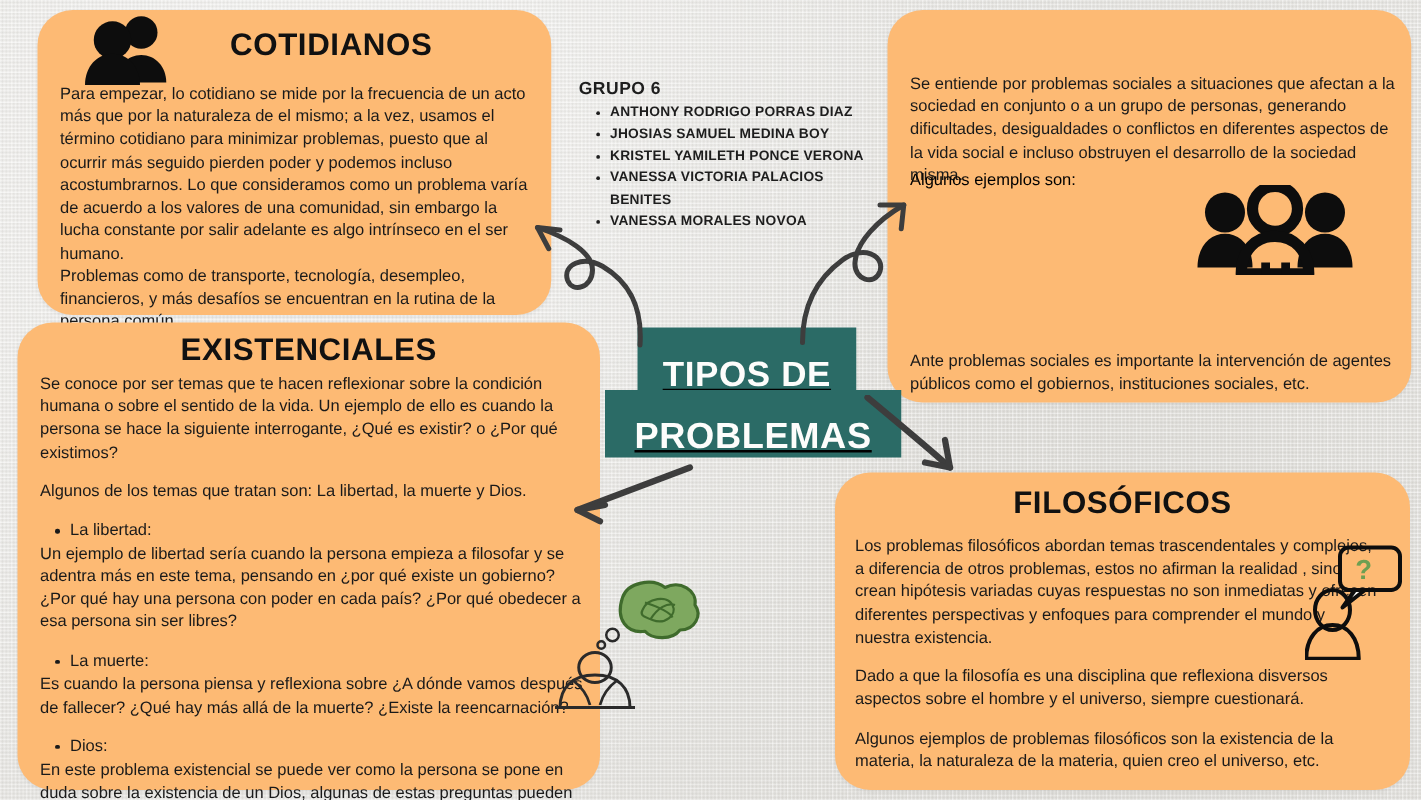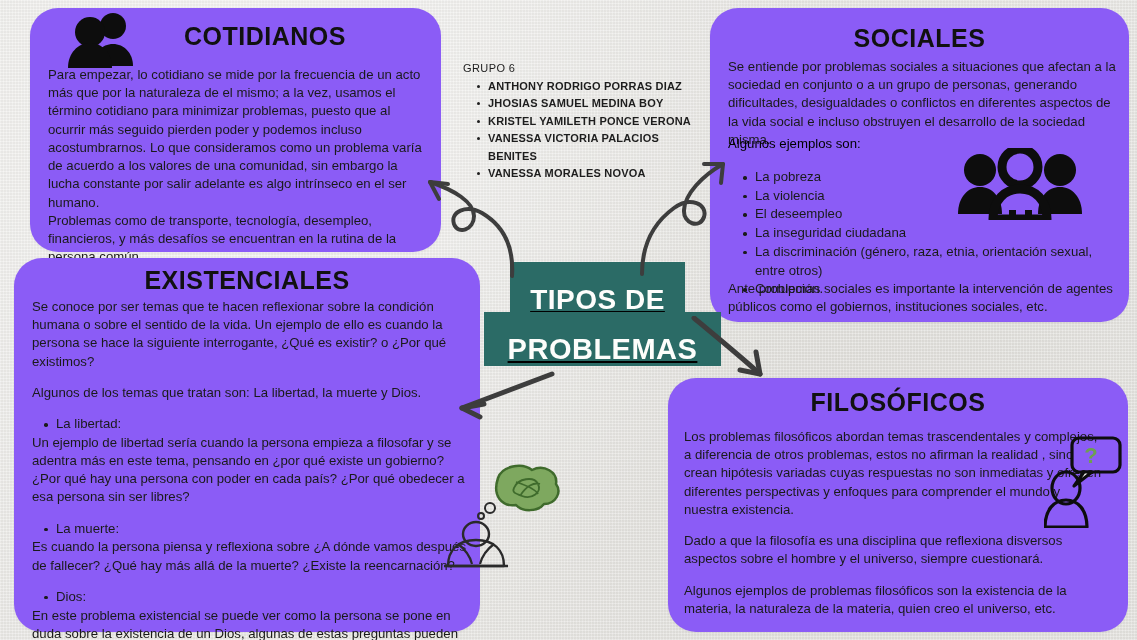--- a/index.html
+++ b/index.html
@@ -20,21 +20,21 @@
     background-color: #e9e8e5;
     background-image:
       repeating-linear-gradient(0deg, rgba(255,255,255,0.45) 0px, rgba(255,255,255,0) 1px, rgba(160,158,152,0.10) 2px, rgba(255,255,255,0) 3px),
       repeating-linear-gradient(90deg, rgba(255,255,255,0.38) 0px, rgba(255,255,255,0) 1px, rgba(150,148,142,0.09) 2px, rgba(255,255,255,0) 3px),
       radial-gradient(circle at 22% 18%, rgba(255,255,255,0.55), rgba(255,255,255,0) 55%),
       radial-gradient(circle at 78% 72%, rgba(205,203,197,0.40), rgba(255,255,255,0) 60%);
   }
 
   .panel {
     position: absolute;
-    background: #8b5cf6;
+    background: #fdba74;
     border-radius: 28px;
     box-shadow: 0 1px 3px rgba(0,0,0,0.05);
   }
 
   .panel-title {
     font-size: 25px;
     font-weight: bold;
     letter-spacing: 0.5px;
     color: #111;
     text-align: center;
@@ -78,21 +78,21 @@
   }
   #panel-cotidianos .panel-title {
     position: absolute; left: 100px; top: 14px; width: 270px;
   }
   #cot-icon { position: absolute; left: 36px; top: 2px; }
   #cot-body { position: absolute; left: 18px; top: 58px; width: 378px; }
 
   
   #grupo-block { position: absolute; left: 463px; top: 62px; width: 240px; }
   #grupo-title {
-    font-size: 11px; font-weight: normal; letter-spacing: 0.4px; color: #1d1d1d;
+    font-size: 14px; font-weight: bold; letter-spacing: 0.4px; color: #1d1d1d;
     margin-bottom: 4px;
   }
   #grupo-block ul { list-style: none; padding-left: 12px; }
   #grupo-block ul li {
     position: relative; padding-left: 13px;
     font-size: 11px; font-weight: bold; letter-spacing: 0.2px;
     line-height: 1.58; color: #1d1d1d;
   }
   #grupo-block ul li::before {
     content: ""; position: absolute; left: 2px; top: 7px;
@@ -189,31 +189,22 @@
   <ul>
     <li>ANTHONY RODRIGO PORRAS DIAZ</li>
     <li>JHOSIAS SAMUEL MEDINA BOY</li>
     <li>KRISTEL YAMILETH PONCE VERONA</li>
     <li>VANESSA VICTORIA PALACIOS BENITES</li>
     <li>VANESSA MORALES NOVOA</li>
   </ul>
 </div>
 
 <div class="panel" id="panel-sociales">
-  <div class="panel-title">SOCIALES</div>
   <div id="soc-intro" class="body-text">Se entiende por problemas sociales a situaciones que afectan a la sociedad en conjunto o a un grupo de personas, generando dificultades, desigualdades o conflictos en diferentes aspectos de la vida social e incluso obstruyen el desarrollo de la sociedad misma.</div>
   <div id="soc-ejemplos">Algunos ejemplos son:</div>
-  <ul class="bullets" id="soc-list">
-    <li>La pobreza</li>
-    <li>La violencia</li>
-    <li>El deseempleo</li>
-    <li>La inseguridad ciudadana</li>
-    <li>La discriminación (género, raza, etnia, orientación sexual, entre otros)</li>
-    <li>Corrupción.</li>
-  </ul>
   <div id="soc-outro" class="body-text">Ante problemas sociales es importante la intervención de agentes públicos como el gobiernos, instituciones sociales, etc.</div>
   <span id="soc-icon">
     <svg width="126" height="72" viewBox="0 0 126 72">
       <circle cx="23" cy="22" r="16" fill="#0d0d0d"></circle>
       <path d="M1 66 c0 -17 10 -27 22 -27 c12 0 22 10 22 27 z" fill="#0d0d0d"></path>
       <circle cx="103" cy="22" r="16" fill="#0d0d0d"></circle>
       <path d="M81 66 c0 -17 10 -27 22 -27 c12 0 22 10 22 27 z" fill="#0d0d0d"></path>
       <circle cx="63" cy="19" r="18" fill="none" stroke="#0d0d0d" stroke-width="9"></circle>
       <path d="M36 71 c0 -19 12 -30 27 -30 c15 0 27 11 27 30 z" fill="none" stroke="#0d0d0d" stroke-width="9" stroke-linejoin="round"></path>
       <rect x="52" y="62" width="7" height="10" fill="#0d0d0d"></rect>

